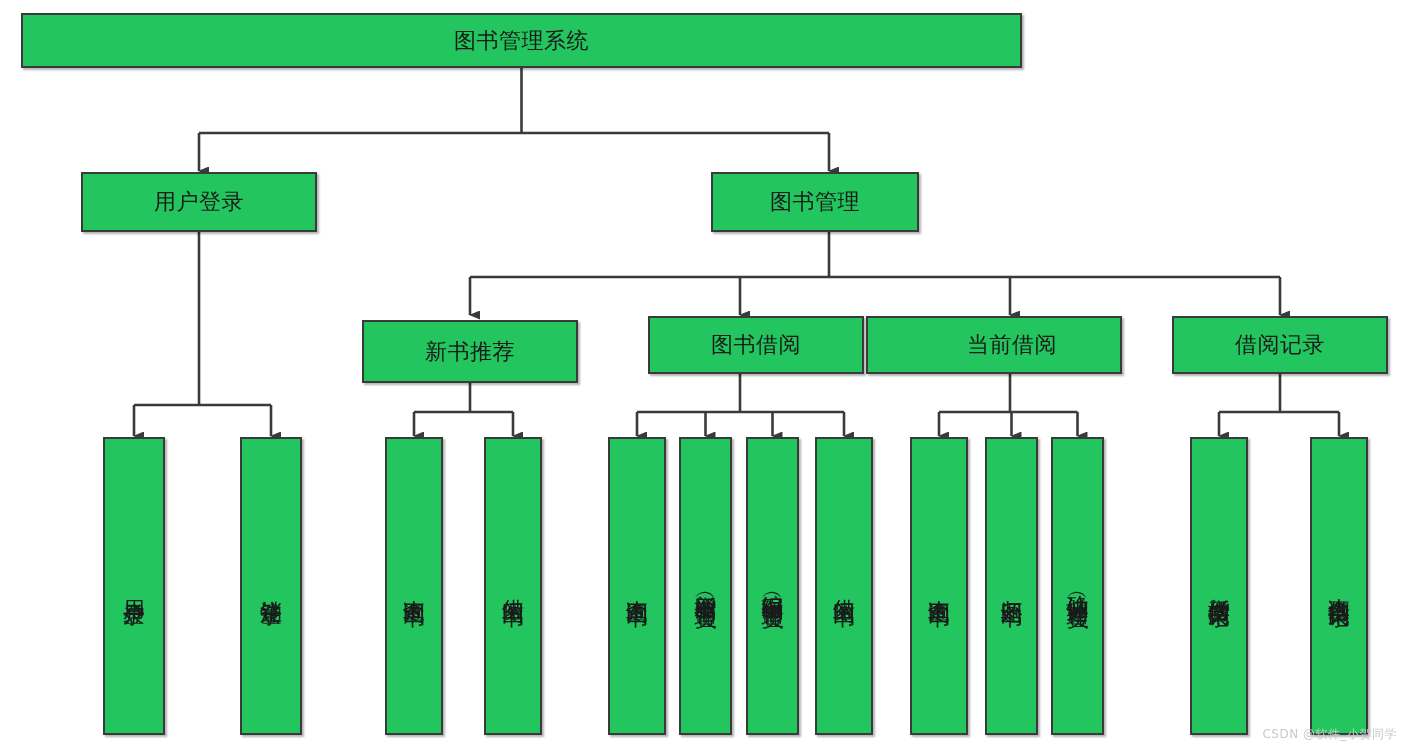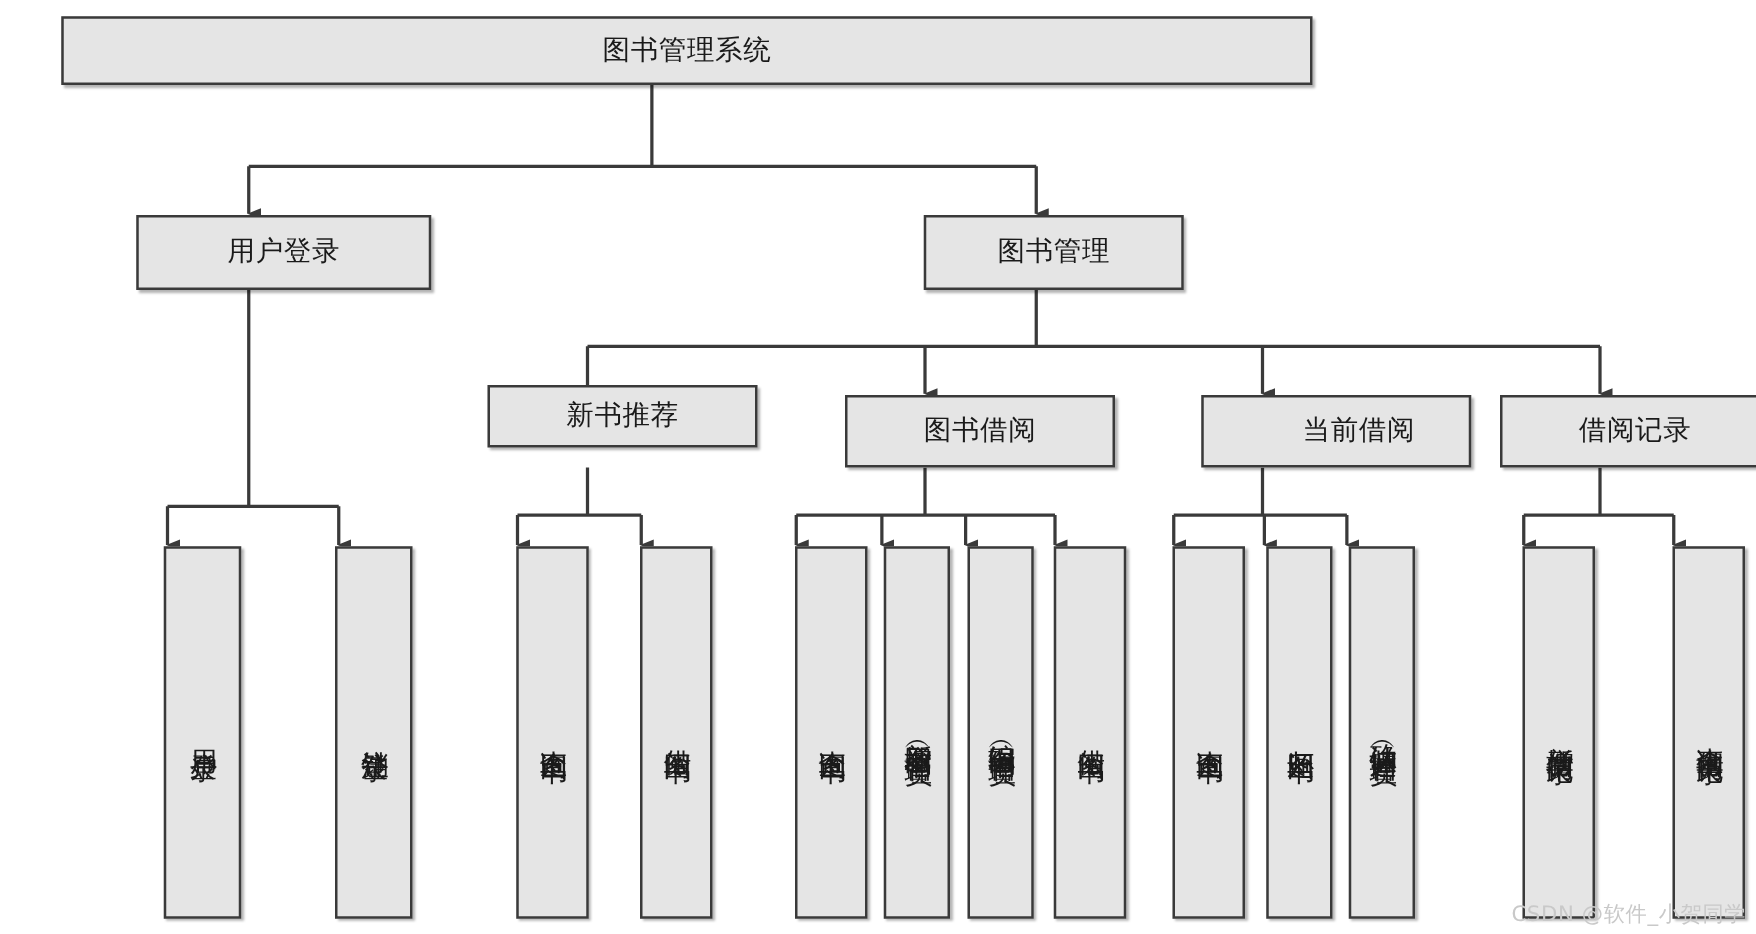--- a/index.html
+++ b/index.html
@@ -15,28 +15,27 @@
   }
   #diagram-root {
     position: relative;
     width: 1405px;
     height: 747px;
     background: #ffffff;
   }
   .node-box {
     position: absolute;
     box-sizing: border-box;
-    background: #e5e5e5;
+    background: #22c55e;
     border: 2px solid #3a3a3a;
     box-shadow: 2px 2px 2px rgba(0,0,0,0.30);
     display: flex;
     align-items: center;
     justify-content: center;
     overflow: hidden;
-    margin-left: 28px;
   }
   .node-label {
     color: #1a1a1a;
     line-height: 1.08;
     white-space: nowrap;
     text-align: center;
   }
   .node-root > .node-label,
   .node-l1 > .node-label,
   .node-l2 > .node-label {
@@ -60,21 +59,21 @@
     left: 0;
     top: 0;
     width: 1405px;
     height: 747px;
     pointer-events: none;
   }
   #watermark {
     position: absolute;
     right: 8px;
     bottom: 4px;
-    font-size: 17px;
+    font-size: 12px;
     color: #c9c9c9;
     white-space: nowrap;
     letter-spacing: 0.5px;
   }
 </style>
 </head>
 <body>
 
 <div id="diagram-root">
 
@@ -124,27 +123,27 @@
   <div id="nodes-layer">
       <div class="node-box node-root" style="left: 21px; top: 13px; width: 1001px; height: 55px;">
         <span class="node-label">图书管理系统</span>
       </div>
       <div class="node-box node-l1" style="left: 81px; top: 172px; width: 236px; height: 60px;">
         <span class="node-label">用户登录</span>
       </div>
       <div class="node-box node-l1" style="left: 711px; top: 172px; width: 208px; height: 60px;">
         <span class="node-label">图书管理</span>
       </div>
-      <div class="node-box node-l2" style="left: 362px; top: 308px; width: 216px; height: 50px;">
+      <div class="node-box node-l2" style="left: 362px; top: 320px; width: 216px; height: 63px;">
         <span class="node-label">新书推荐</span>
       </div>
       <div class="node-box node-l2" style="left: 648px; top: 316px; width: 216px; height: 58px;">
         <span class="node-label">图书借阅</span>
       </div>
-      <div class="node-box node-l2" style="left: 933px; top: 316px; width: 216px; height: 58px; padding-left: 36px;">
+      <div class="node-box node-l2" style="left: 866px; top: 316px; width: 256px; height: 58px; padding-left: 36px;">
         <span class="node-label">当前借阅</span>
       </div>
       <div class="node-box node-l2" style="left: 1172px; top: 316px; width: 216px; height: 58px;">
         <span class="node-label">借阅记录</span>
       </div>
       <div class="node-box node-leaf" style="left: 103px; top: 437px; width: 62px; height: 298px;">
         <span class="node-label">用户登录</span>
       </div>
       <div class="node-box node-leaf" style="left: 240px; top: 437px; width: 62px; height: 298px;">
         <span class="node-label">注销登录</span>

